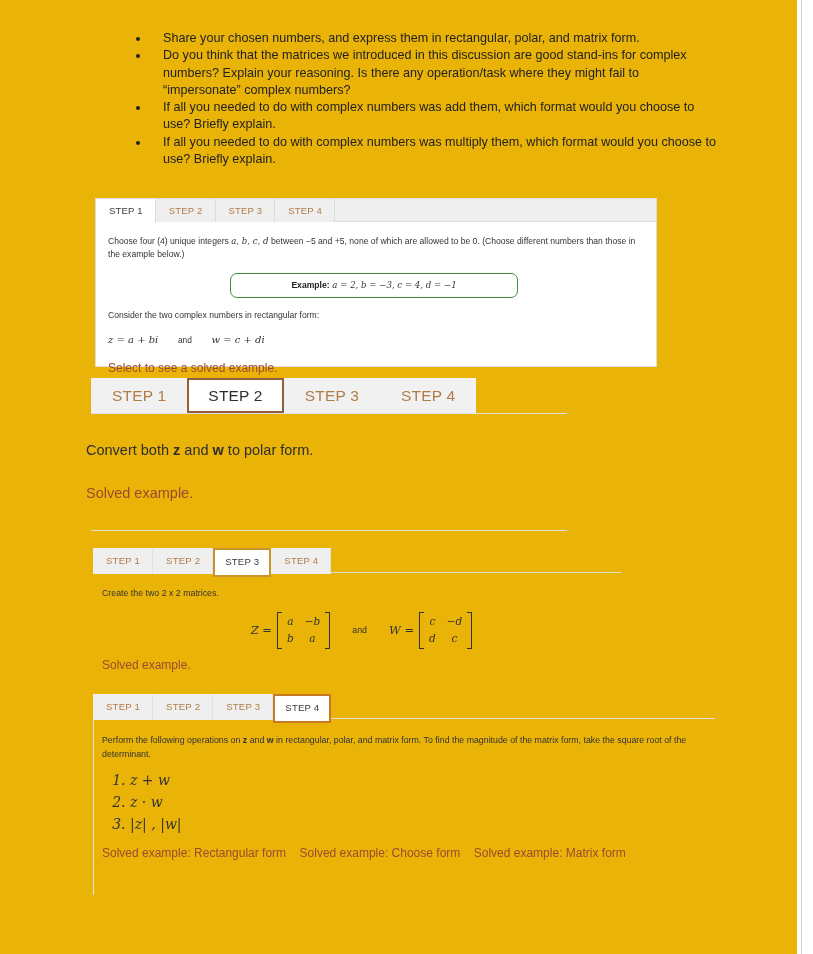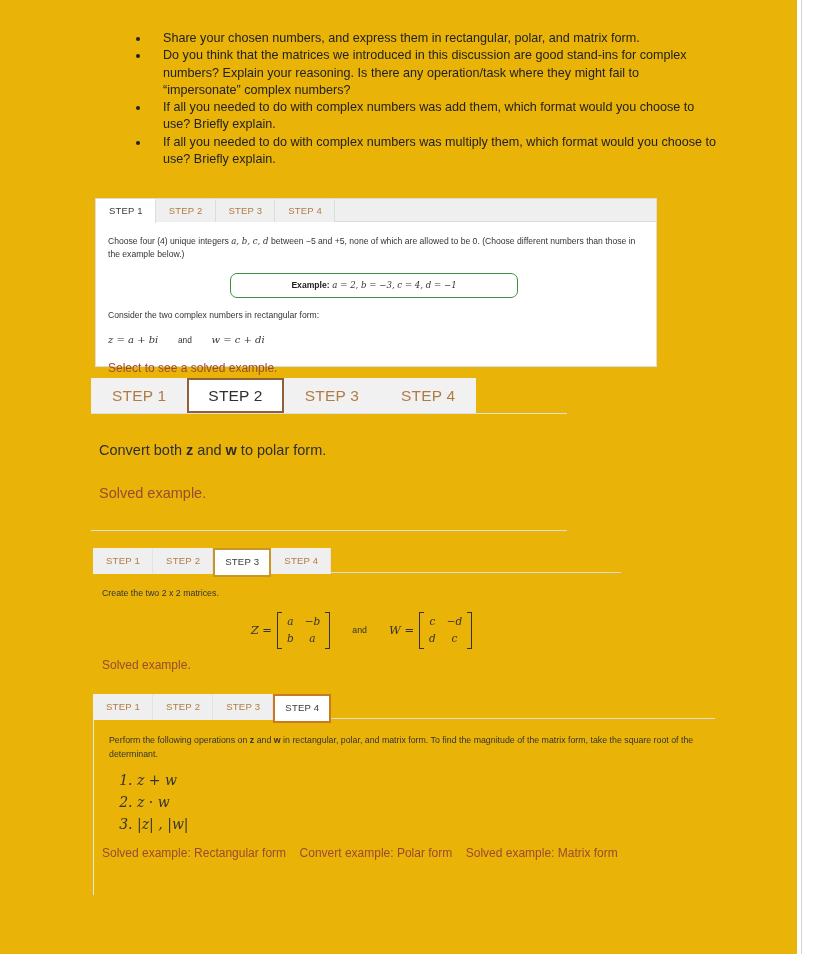--- a/index.html
+++ b/index.html
@@ -187,21 +187,21 @@
   }
   .big-tabs .tab.active {
     background: #ffffff;
     color: #2f2f2f;
     border: 2px solid #90603a;
     border-bottom: 2px solid #90603a;
     padding: 7px 19px;
   }
   .big-body {
     position: absolute;
-    left: 99px;
+    left: 86px;
     top: 440px;
     width: 470px;
     font-size: 14.5px;
     color: #2f2f2f;
     line-height: 1.5;
   }
   .big-body .line2 {
     margin-top: 21px;
     color: #9c4a2f;
     cursor: pointer;
@@ -317,21 +317,21 @@
     border-right: 1px solid #e3e3e3;
   }
   .sec4 .tab.active {
     background: #fff;
     color: #3a3a3a;
     border: 2px solid #c77a22;
     border-bottom: 2px solid #c77a22;
     padding: 0 10px;
   }
   .sec4 .panel {
-    padding: 15px 0 0 16px;
+    padding: 15px 0 0 9px;
     font-size: 8.8px;
     color: #333;
     line-height: 1.55;
   }
   .oplist {
     margin: 9px 0 0 0;
     padding-left: 28px;
     font-size: 14px;
     line-height: 1.55;
   }
@@ -448,21 +448,21 @@
       <div>
         <span>Perform the following operations on </span><b>z</b><span> and </span><b>w</b><span> in rectangular, polar, and matrix form. To find the magnitude of the matrix form, take the square root of the determinant.</span>
       </div>
       <ol class="oplist">
         <li>z + w</li>
         <li>z · w</li>
         <li>|z| , |w|</li>
       </ol>
     </div>
     <div class="solved-link">Solved example: Rectangular form</div>
-    <div class="solved-link">Convert example: Polar form</div>
+    <div class="solved-link">Solved example: Choose form</div>
     <div class="solved-link">Solved example: Matrix form</div>
   </div>
   <div class="sec4-left-rule"></div>
 
 </div>
 
 <div class="right-rule"></div>
 <div class="right-gutter"></div>
 
 </body></html>

